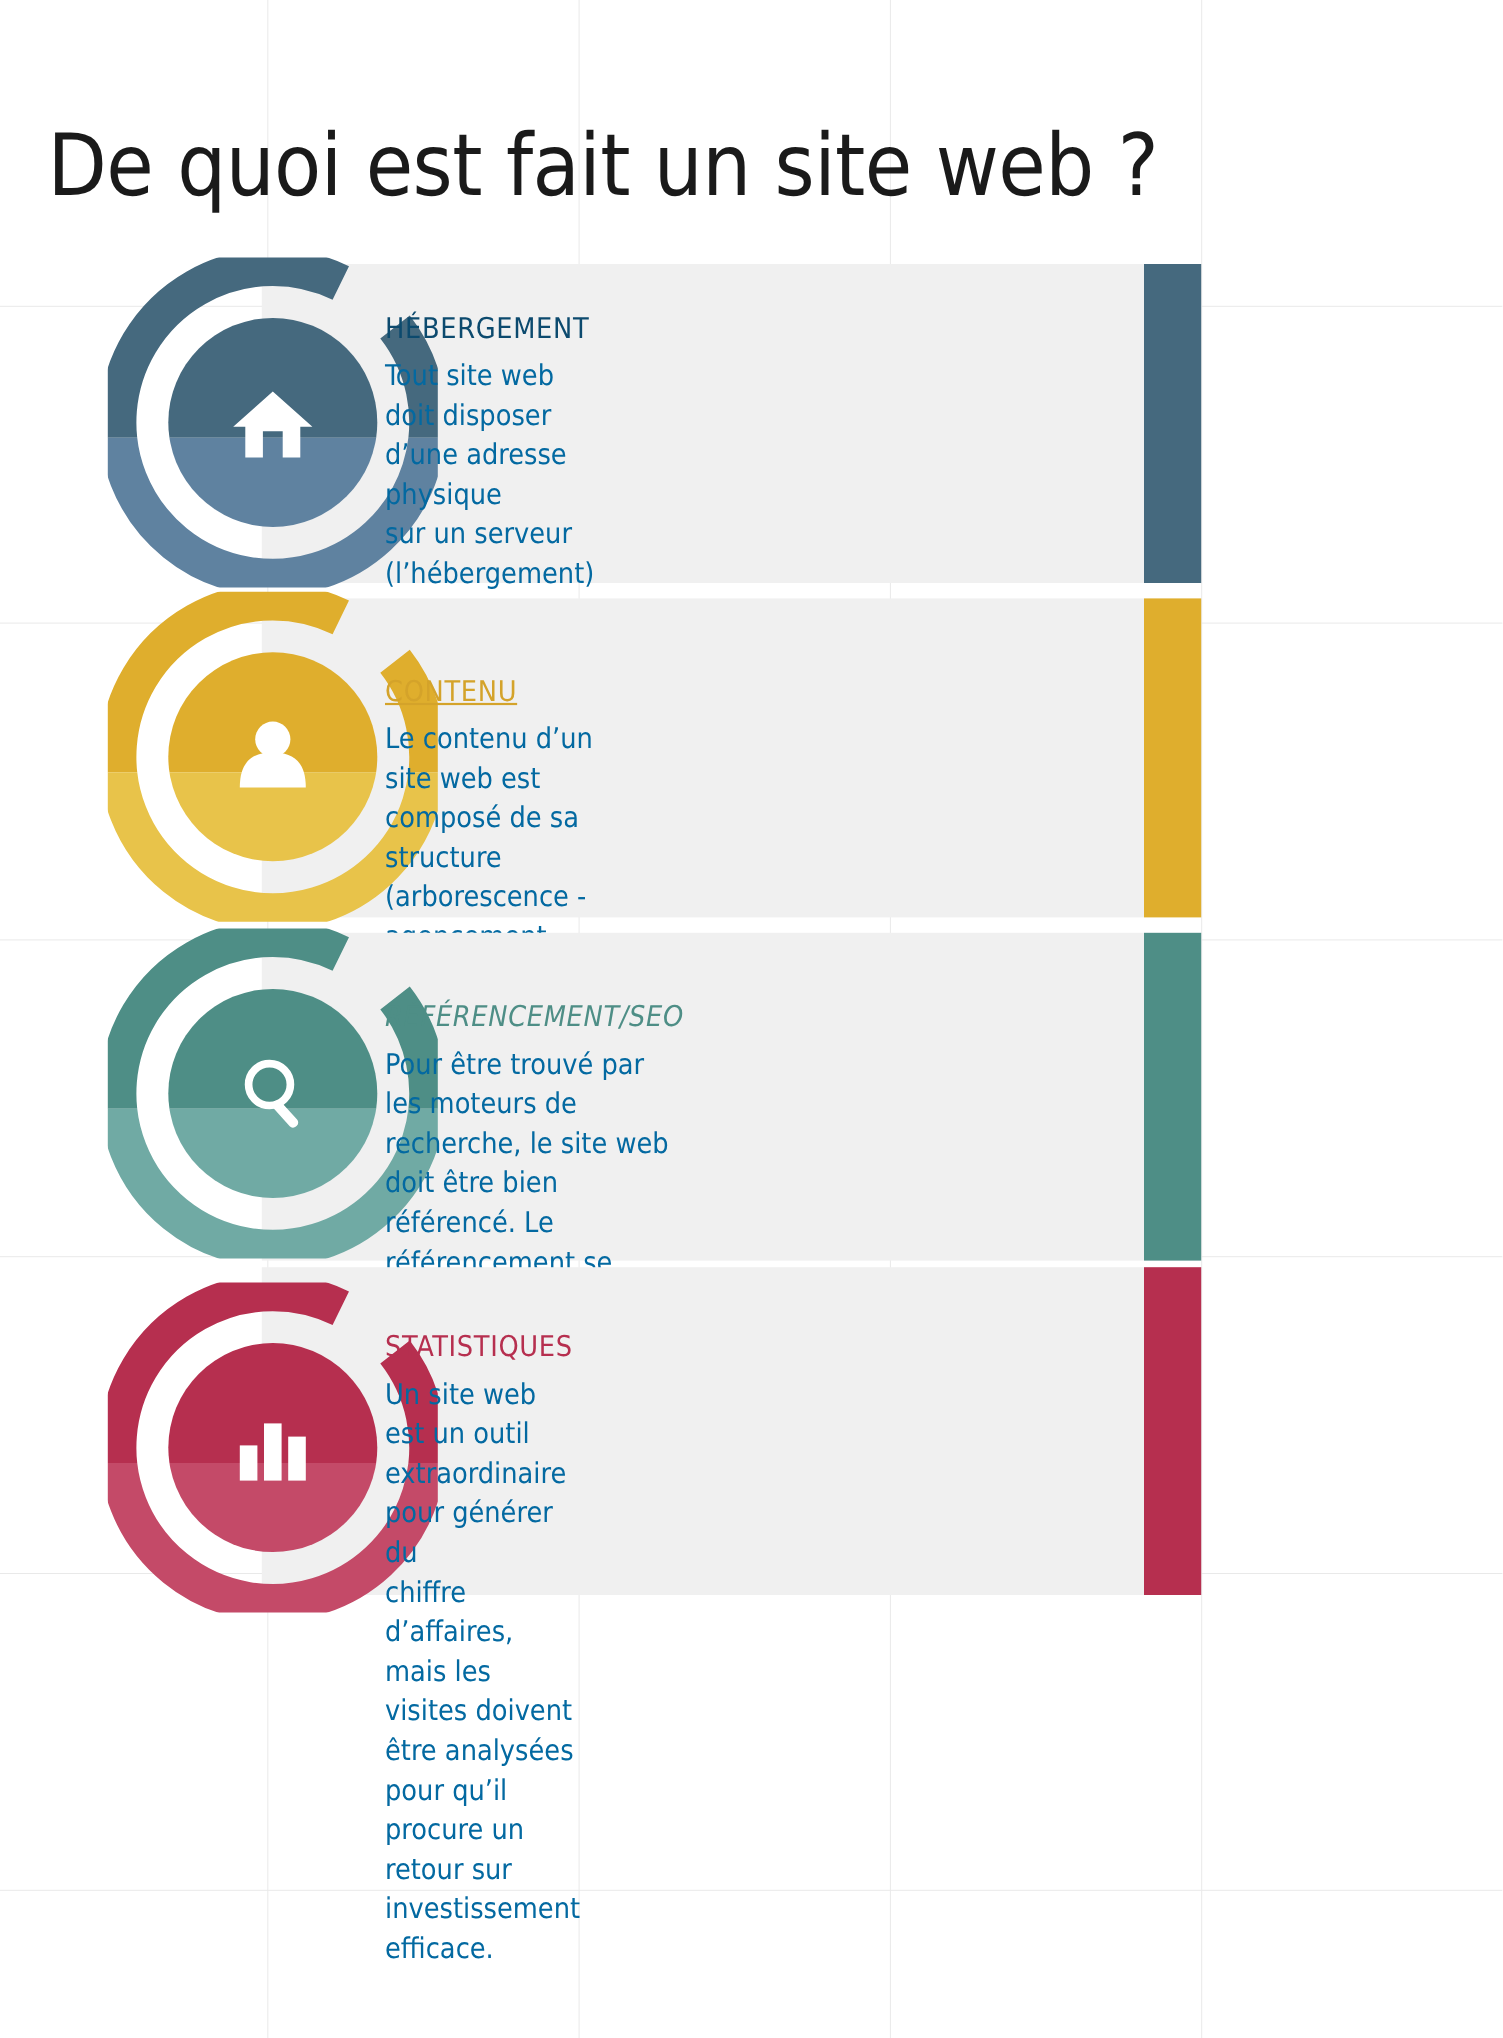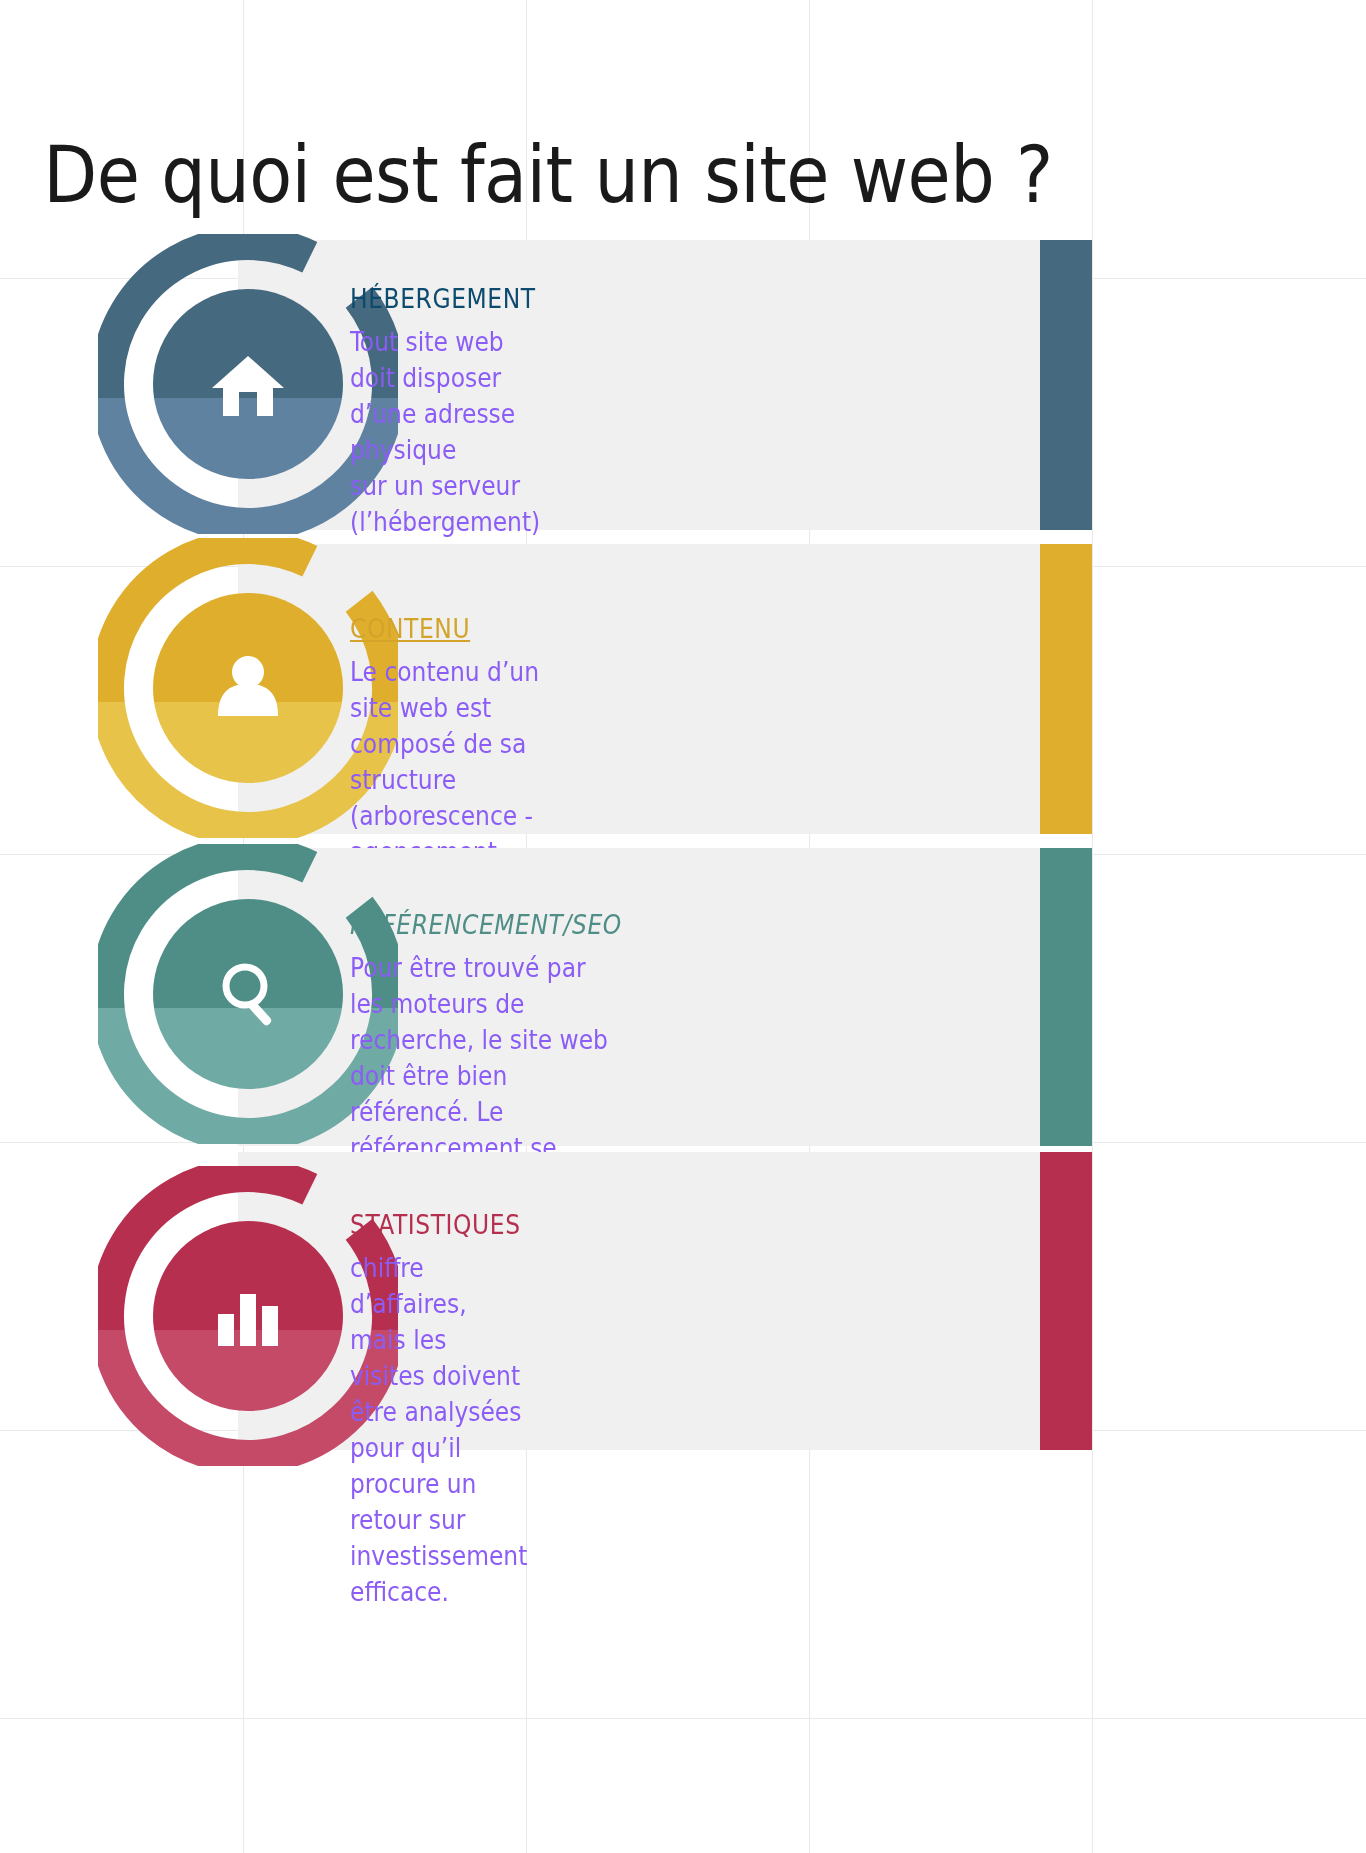--- a/index.html
+++ b/index.html
@@ -25,21 +25,21 @@
       linear-gradient(to right, #e9e9e9 1px, transparent 1px),
       linear-gradient(to bottom, #e9e9e9 1px, transparent 1px);
     background-size: 283px 288px;
     background-position: -40px -10px;
   }
 
   
   .page-title {
     position: absolute;
     left: 0;
-    top: 84px;
+    top: 60px;
     width: 1096px;
     text-align: center;
     font-size: 78px;
     line-height: 1.0;
     font-weight: 400;
     color: #1a1a1a;
     letter-spacing: -0.5px;
     font-family: "DejaVu Sans Condensed", "Liberation Sans Narrow", "Liberation Sans", sans-serif;
     white-space: nowrap;
   }
@@ -85,21 +85,21 @@
   .card-heading {
     font-size: 26px;
     letter-spacing: 0.6px;
     font-weight: 400;
     margin: 0 0 10px 0;
     font-family: "DejaVu Sans Condensed", "Liberation Sans Narrow", "Liberation Sans", sans-serif;
   }
   .card-body {
     font-size: 26px;
     line-height: 36px;
-    color: #8b5cf6;
+    color: #0369a1;
     margin: 0;
     font-family: "DejaVu Sans Condensed", "Liberation Sans Narrow", "Liberation Sans", sans-serif;
   }
   .card-body span { display: block; }
 </style>
 </head>
 <body>
 
 <div class="grid-bg"></div>
 
@@ -269,18 +269,19 @@
       <g>
             <rect x="120" y="148" width="16" height="32" fill="#ffffff"></rect>
               <rect x="142" y="128" width="16" height="52" fill="#ffffff"></rect>
               <rect x="164" y="140" width="16" height="40" fill="#ffffff"></rect>
           </g>
     </svg>
       </div>
       <div class="card-text" style="top: 58px;">
         <div class="card-heading" style="color: rgb(182, 47, 79);">STATISTIQUES</div>
         <div class="card-body">
+          <span>Un site web est un outil extraordinaire pour générer du</span>
           <span>chiffre d’affaires, mais les visites doivent être analysées</span>
           <span>pour qu’il procure un retour sur investissement efficace.</span>
         </div>
       </div>
     </div>
   </div>
 
 </body></html>

